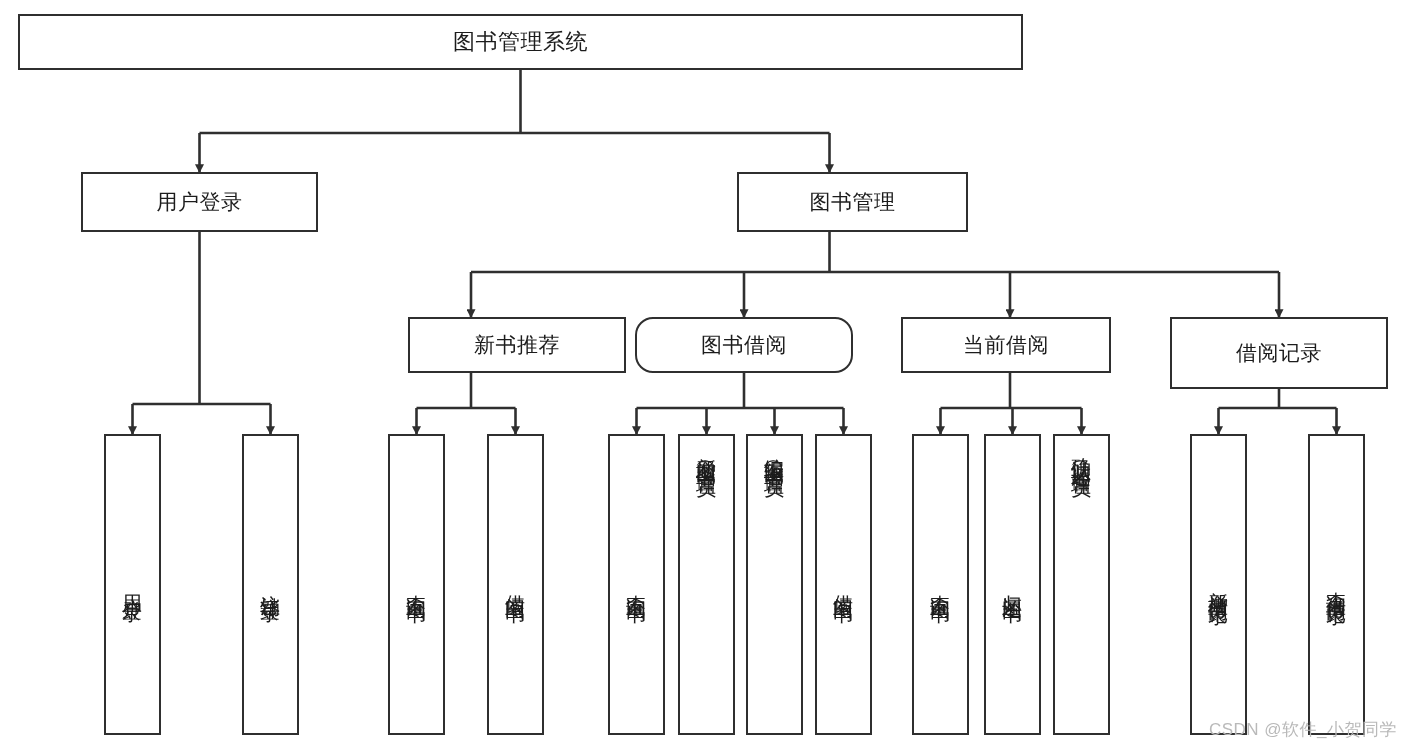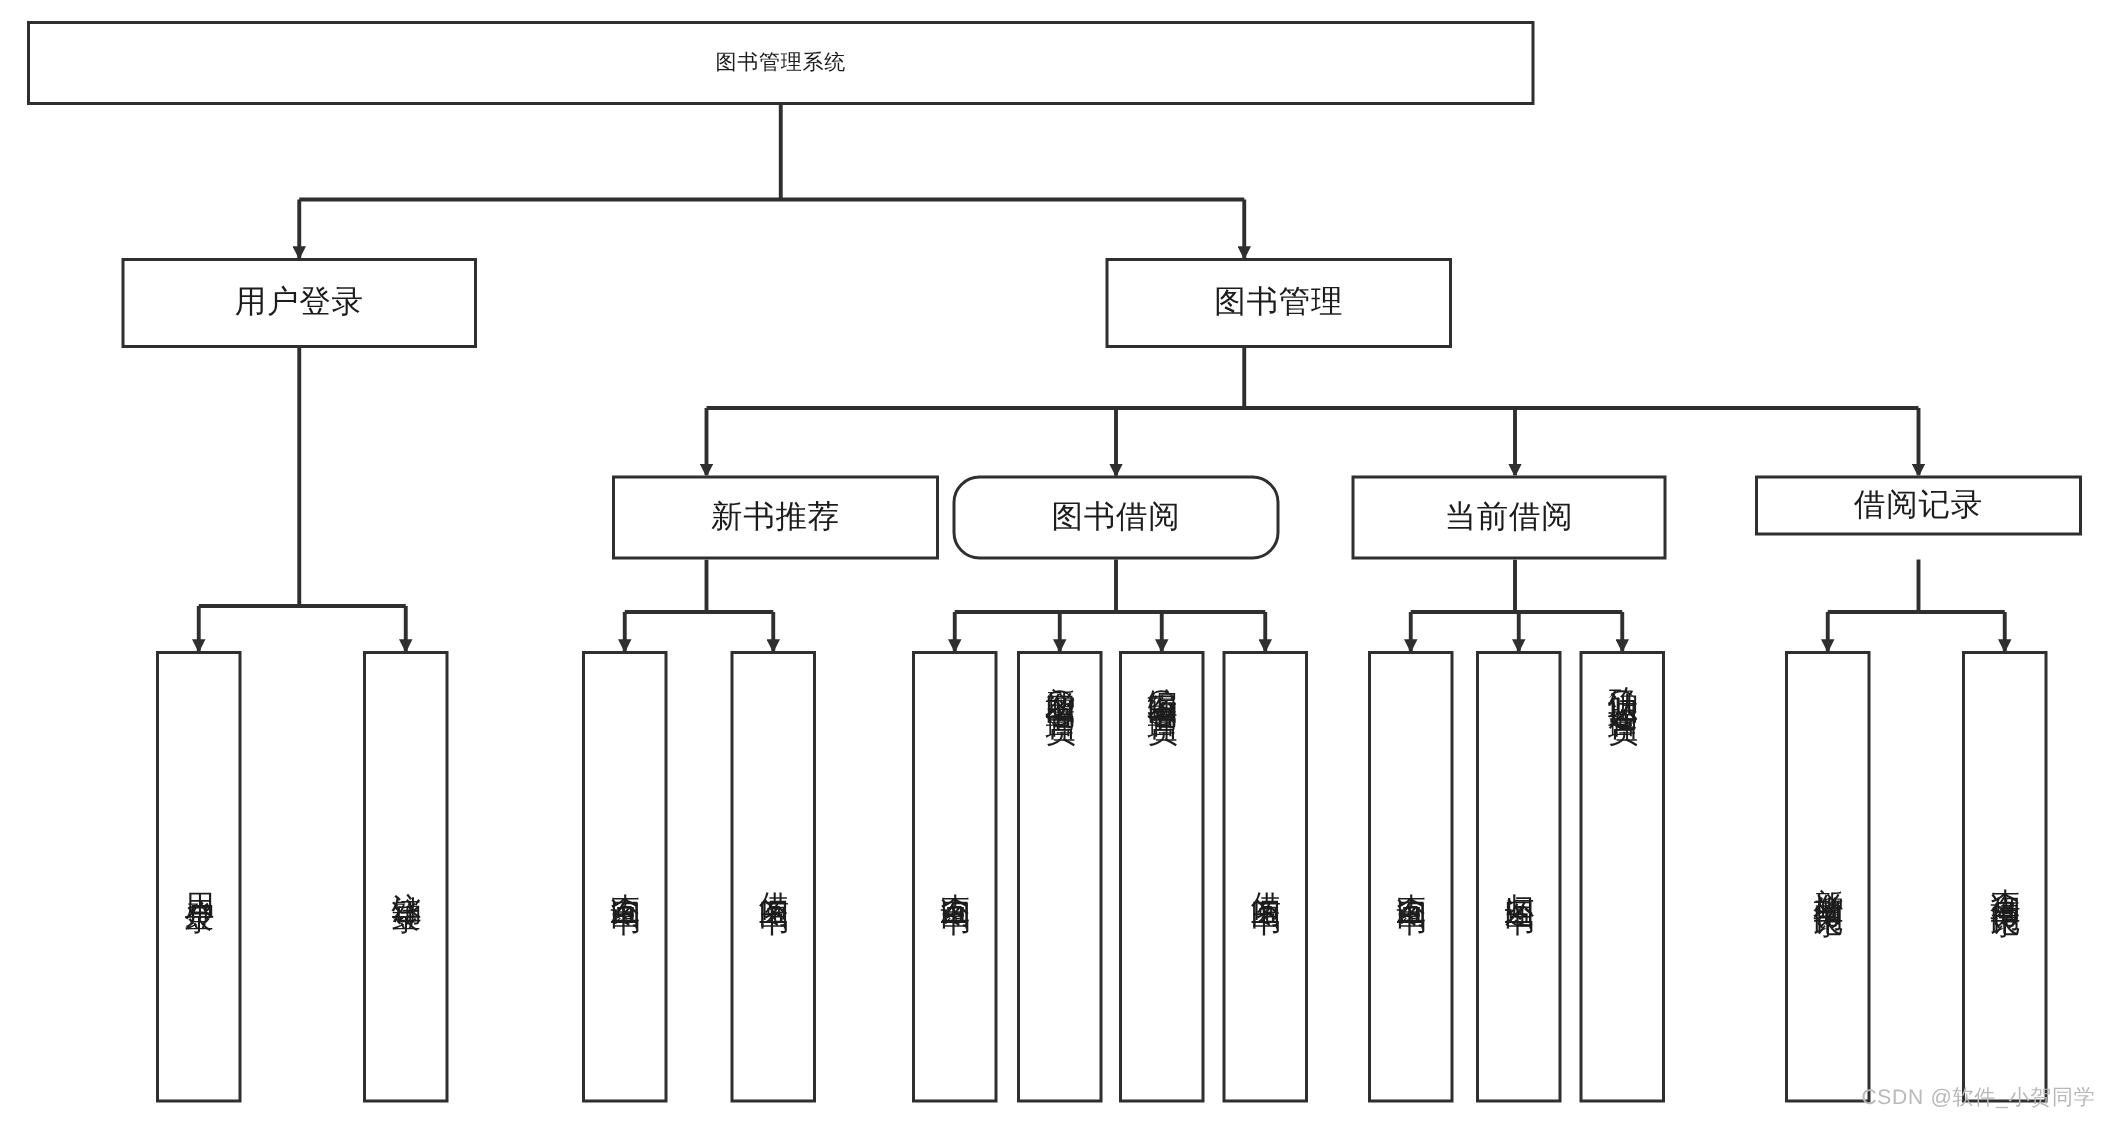--- a/index.html
+++ b/index.html
@@ -37,42 +37,42 @@
     display: block;
     text-align: center;
     line-height: 1.12;
     letter-spacing: 0.5px;
     white-space: pre-line;
   }
   .node.horiz .lbl {
     font-size: 21px;
   }
   .node.root .lbl {
-    font-size: 14px;
+    font-size: 22px;
   }
   .node.vert {
     align-items: flex-start;
     padding-top: 6px;
   }
   .node.vert .lbl {
     writing-mode: vertical-rl;
     text-orientation: upright;
     font-size: 20px;
     line-height: 1.0;
     letter-spacing: 3px;
   }
   .node.vert.centered {
     align-items: center;
     padding-top: 0;
   }
   .watermark {
     position: absolute;
     right: 8px;
     bottom: 6px;
-    font-size: 14px;
+    font-size: 17px;
     color: #b9b9b9;
     letter-spacing: 0.5px;
     white-space: nowrap;
     text-align: right;
   }
 </style>
 </head>
 <body>
 
 <div id="canvas">
@@ -132,21 +132,21 @@
       </div>
       <div class="node horiz" style="left: 373px; top: 317px; width: 218px; height: 56px; margin-left: 35px;">
         <span class="lbl">新书推荐</span>
       </div>
       <div class="node horiz" style="left: 635px; top: 317px; width: 218px; height: 56px; border-radius: 18px;">
         <span class="lbl">图书借阅</span>
       </div>
       <div class="node horiz" style="left: 901px; top: 317px; width: 210px; height: 56px;">
         <span class="lbl">当前借阅</span>
       </div>
-      <div class="node horiz" style="left: 1170px; top: 317px; width: 218px; height: 40px;">
+      <div class="node horiz" style="left: 1170px; top: 317px; width: 218px; height: 72px;">
         <span class="lbl">借阅记录</span>
       </div>
       <div class="node vert centered" style="left: 104px; top: 434px; width: 57px; height: 301px;">
         <span class="lbl">用户登录</span>
       </div>
       <div class="node vert centered" style="left: 242px; top: 434px; width: 57px; height: 301px;">
         <span class="lbl">注销登录</span>
       </div>
       <div class="node vert centered" style="left: 388px; top: 434px; width: 57px; height: 301px;">
         <span class="lbl">查询图书</span>

